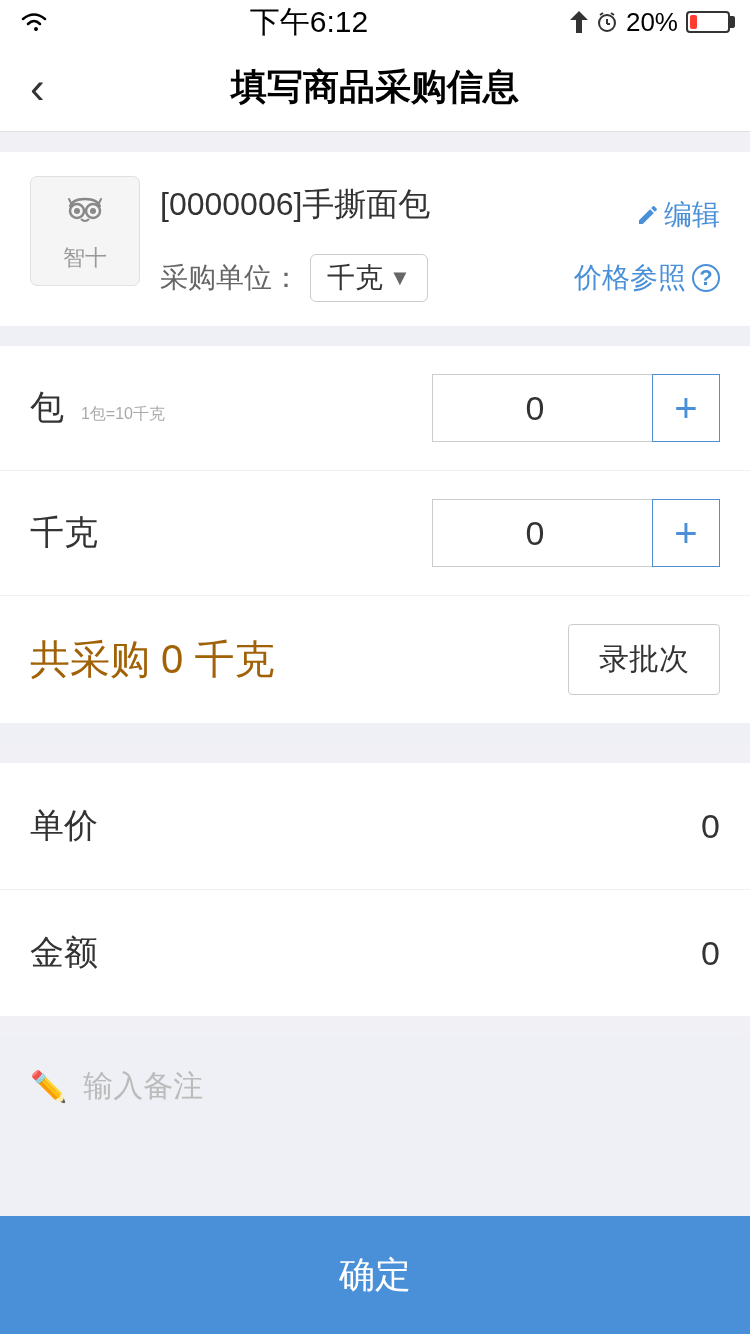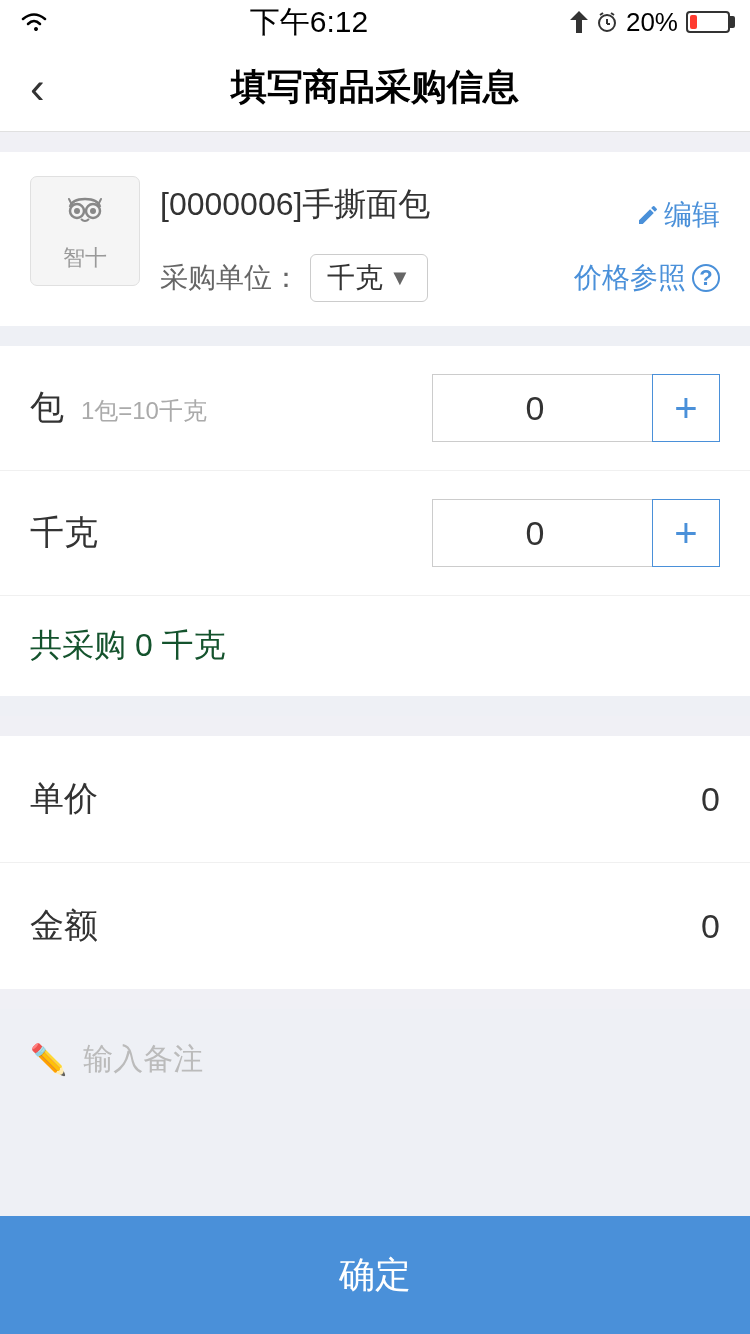--- a/index.html
+++ b/index.html
@@ -190,21 +190,21 @@
       align-items: center;
       justify-content: space-between;
       padding: 28px 30px;
       border-bottom: 1px solid #f0f0f0;
     }
     .input-label {
       font-size: 34px;
       color: #333;
     }
     .input-sublabel {
-      font-size: 24px;
+      font-size: 16px;
       color: #aaa;
       margin-left: 8px;
     }
     .input-control {
       display: flex;
       align-items: center;
       gap: 0;
     }
     .qty-input {
       width: 220px;
@@ -232,22 +232,22 @@
 
     
     .summary-row {
       background: #fff;
       display: flex;
       align-items: center;
       justify-content: space-between;
       padding: 28px 30px;
     }
     .summary-text {
-      font-size: 32px;
-      color: #14532d;
+      font-size: 40px;
+      color: #a16207;
     }
     .record-btn {
       border: 1px solid #ccc;
       padding: 14px 30px;
       font-size: 30px;
       color: #333;
       background: #fff;
       border-radius: 4px;
       cursor: pointer;
     }
@@ -416,20 +416,23 @@
       <span class="input-label">千克</span>
       <div class="input-control">
         <input class="qty-input" type="number" value="0" style="">
         <button class="qty-plus">+</button>
       </div>
     </div>
   </div>
 
   <div class="summary-row">
     <span class="summary-text"><span>共采购</span><span> 0 </span><span>千克</span></span>
+    <button class="record-btn">
+      <span>录批次</span>
+    </button>
   </div>
 
   <div class="section-divider"></div>
 
   <div class="price-section">
     <div class="price-row">
       <span class="price-label">单价</span>
       <span class="price-value">0</span>
     </div>
     <div class="price-row">

